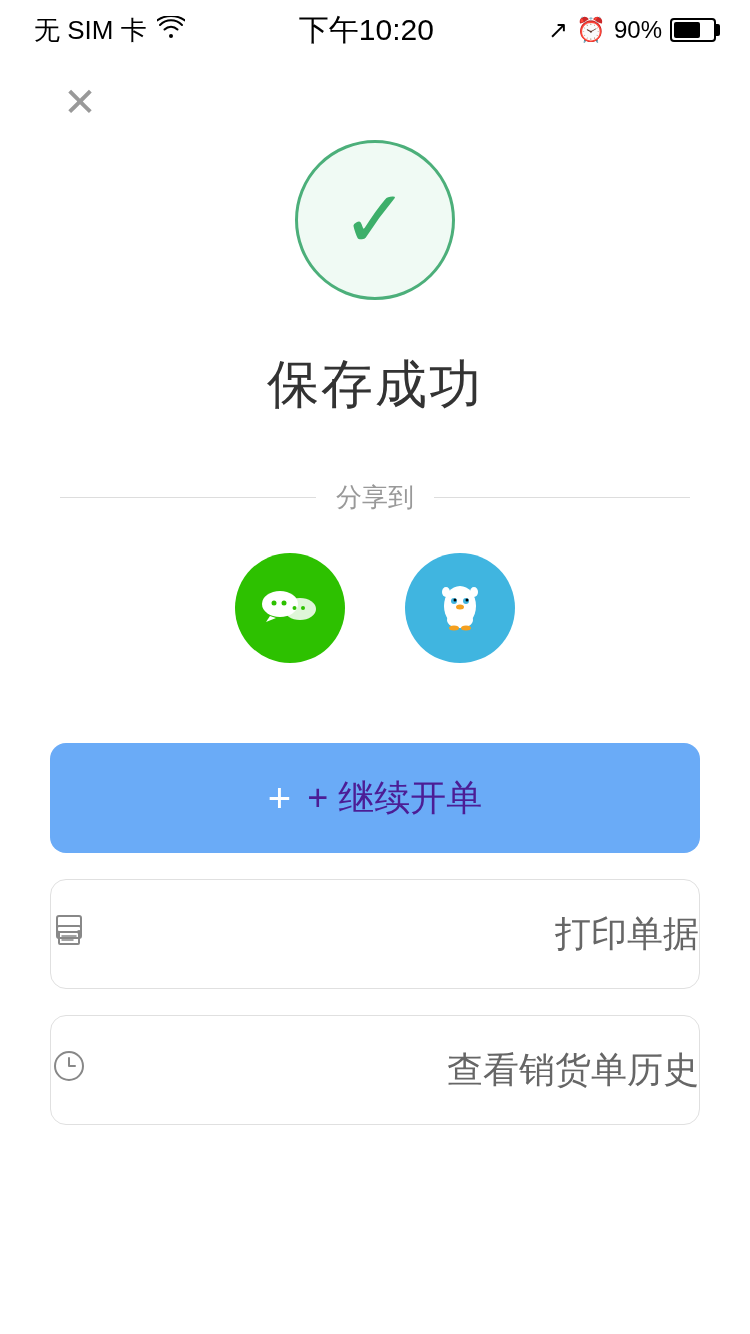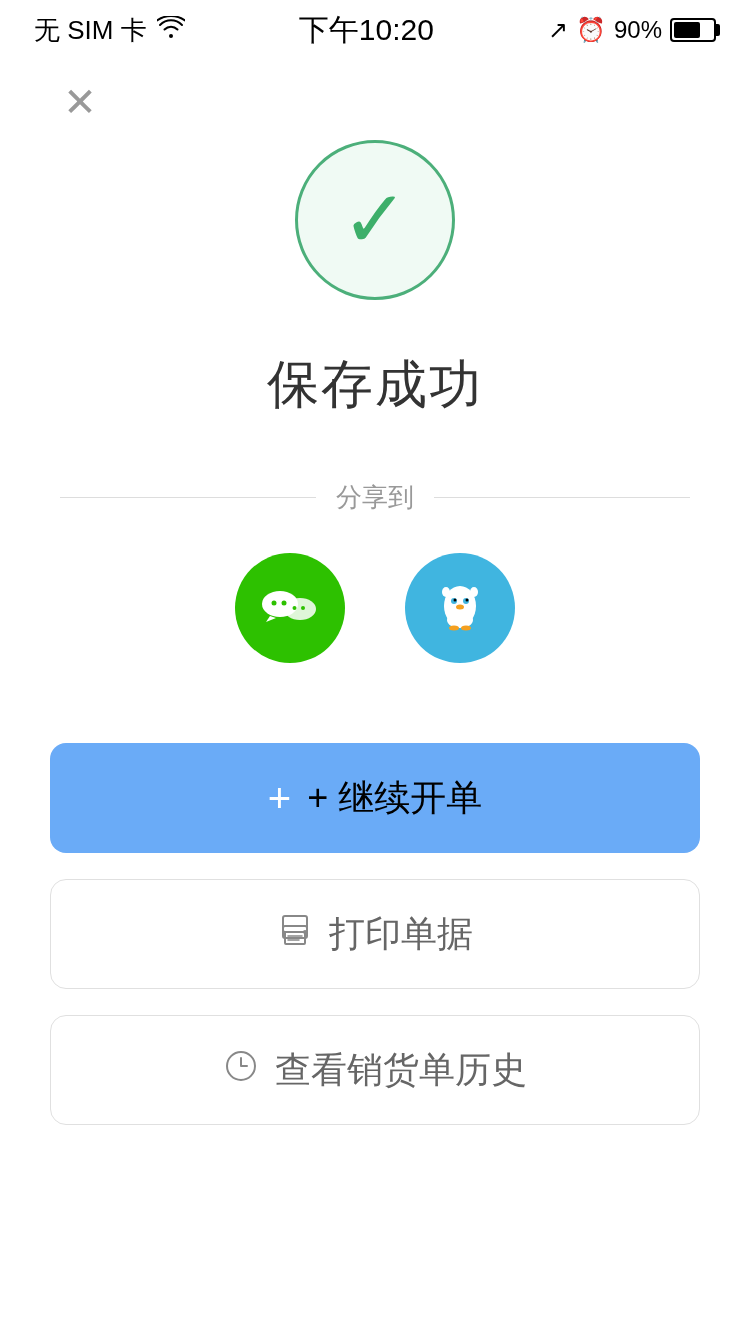--- a/index.html
+++ b/index.html
@@ -217,38 +217,38 @@
       border-radius: 16px;
       display: flex;
       align-items: center;
       justify-content: center;
       gap: 16px;
       cursor: pointer;
     }
 
     .btn-primary-label {
       font-size: 36px;
-      color: #000000;
+      color: #4c1d95;
       font-weight: 400;
     }
 
     .btn-plus {
       font-size: 40px;
       color: #fff;
     }
 
     .btn-secondary {
       width: 100%;
       height: 110px;
       background: #fff;
       border: 1px solid #e0e0e0;
       border-radius: 16px;
       display: flex;
       align-items: center;
-      justify-content: center;
+      justify-content: space-between;
       gap: 16px;
       cursor: pointer;
     }
 
     .btn-secondary-label {
       font-size: 36px;
       color: #666;
       font-weight: 400;
     }
 

